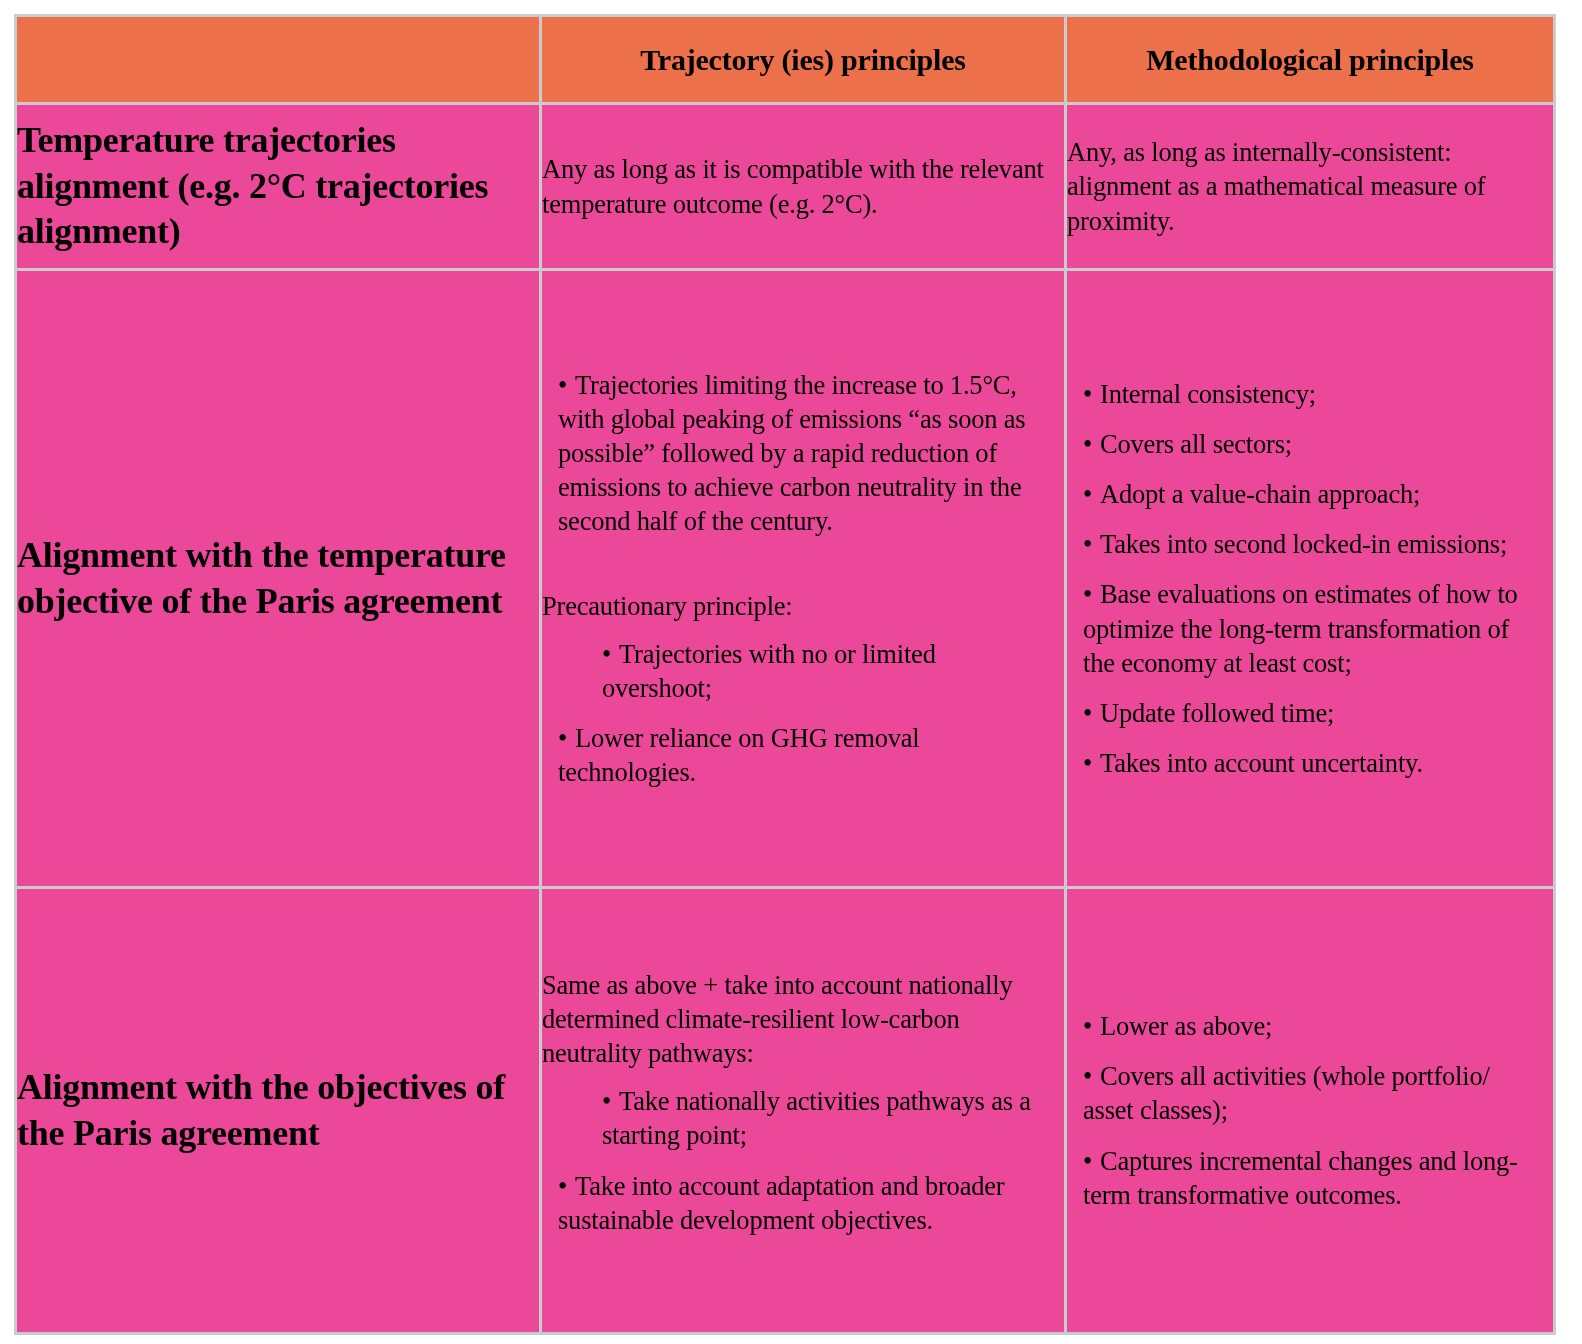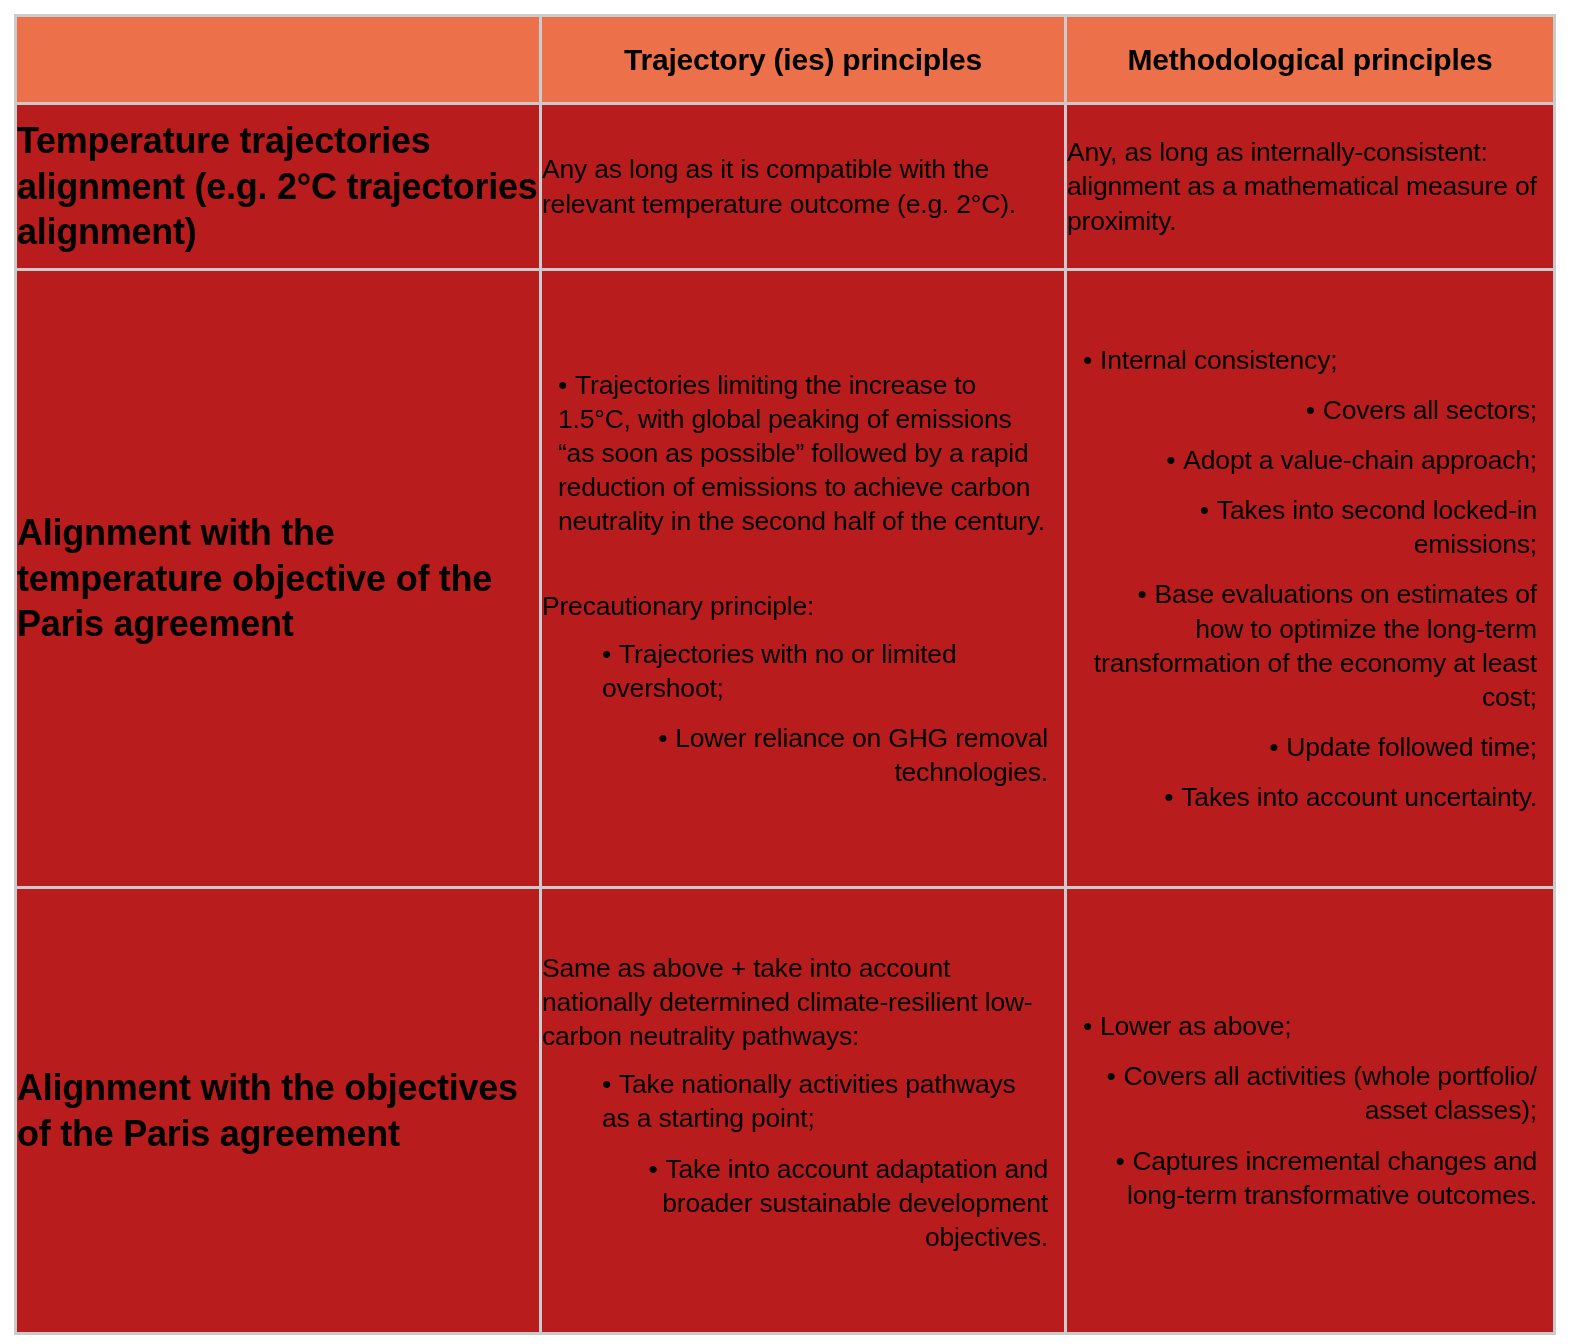--- a/index.html
+++ b/index.html
@@ -17,21 +17,22 @@
     position: relative;
     width: 1582px;
     height: 1344px;
     box-sizing: border-box;
     padding: 14px 29px 24px 14px;
   }
   table.principles {
     width: 1539px;
     border-collapse: collapse;
     table-layout: fixed;
-    background: #b91c1c;
+    background: #ec4899;
+    font-family: Liberation Serif, serif;
   }
   table.principles col.c1 { width: 525px; }
   table.principles col.c2 { width: 525px; }
   table.principles col.c3 { width: 489px; }
 
   table.principles th,
   table.principles td {
     border: 3px solid #c9cbcc;
     vertical-align: middle;
     padding: 0;
@@ -69,21 +70,21 @@
     line-height: 1.29;
     padding: 14px 10px 14px 14px;
     letter-spacing: -0.2px;
     color: #000000;
   }
 
   .para { margin: 0; }
   .spacer { height: 1.29em; }
 
   .bullet { margin: 16px; text-indent: 0; }
-  .bullet + .bullet { margin-top: 0.52em; text-align: right; }
+  .bullet + .bullet { margin-top: 0.52em; }
   .para + .bullet { margin-top: 0.52em; padding-left: 44px; }
 
   .bullet .dot { margin-right: 0.30em; }
 
   .r1 td { height: 163px; }
   .r2 td { height: 615px; }
   .r3 td { height: 443px; }
 </style>
 </head>
 <body>

